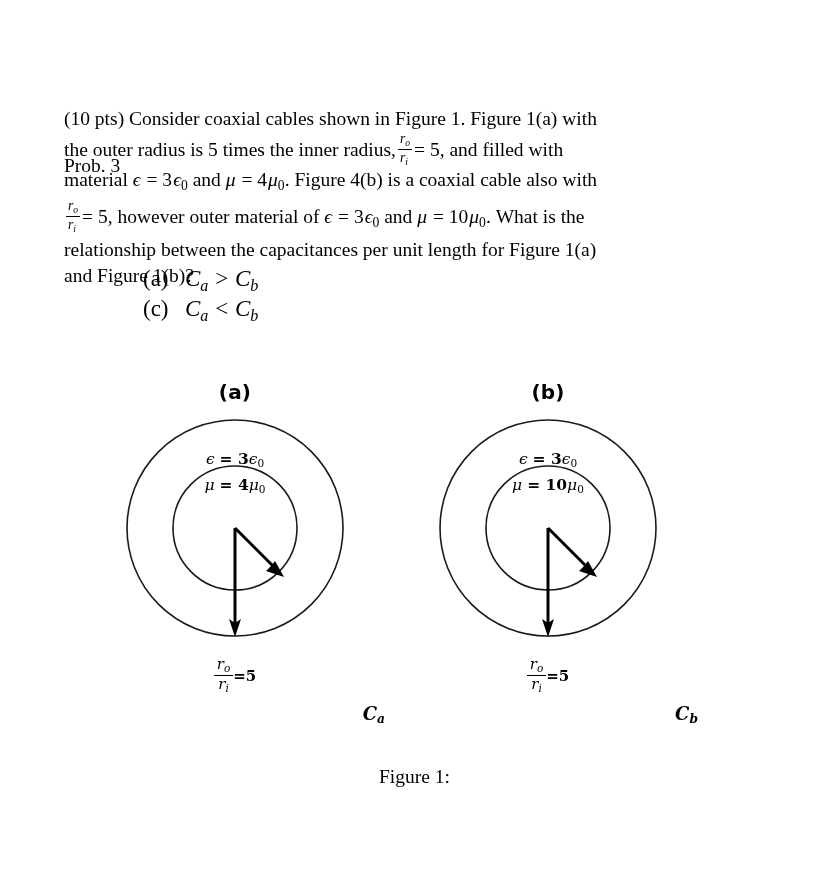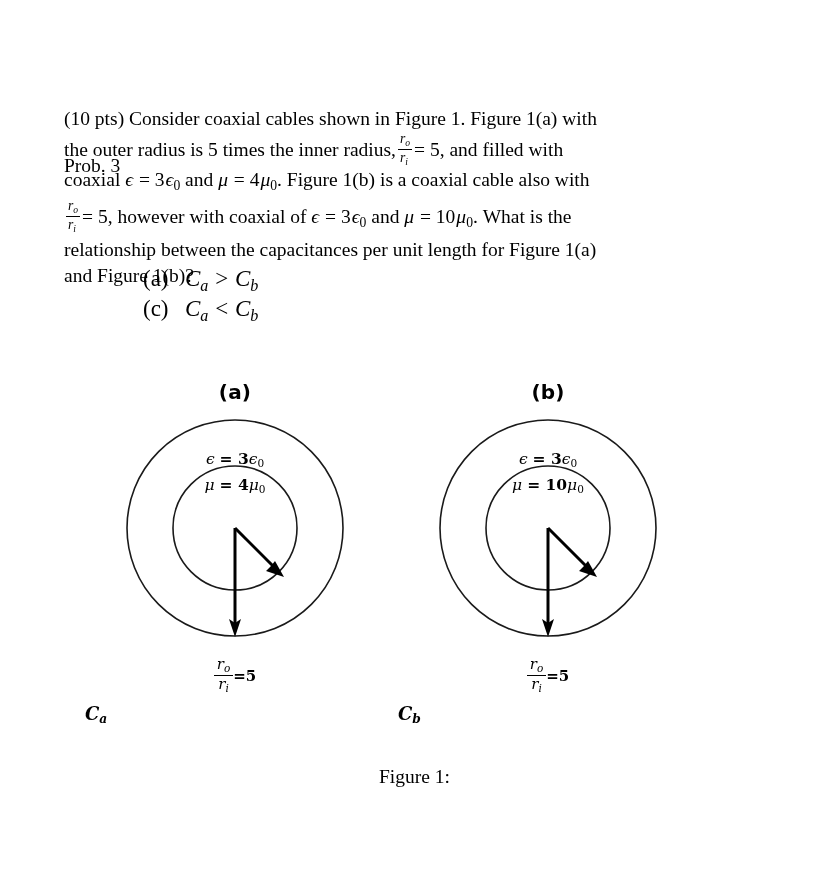--- a/index.html
+++ b/index.html
@@ -181,21 +181,21 @@
     font-style: normal;
     font-weight: bold;
     font-size: 15px;
   }
 
   .cap {
     position: absolute;
     top: 323px;
     left: 0;
     width: 300px;
-    text-align: left;
+    text-align: right;
     font-family: "DejaVu Serif", "Liberation Serif", serif;
     font-size: 18px;
     font-style: italic;
     font-weight: bold;
   }
   .cap .s {
     font-size: 0.68em;
     vertical-align: -0.28em;
   }
 
@@ -213,28 +213,28 @@
 <body>
 
 <div class="problem">
   <div class="prob-label">Prob. 3</div>
 
   <div class="prob-body">
     <span class="ln">(10 pts) Consider coaxial cables shown in Figure 1.  Figure 1(a) with</span>
 
     <span class="ln"><span>the outer radius is 5 times the inner radius,</span><span class="frac"><span class="top"><span class="mi">r</span><span class="sub">o</span></span><span class="bar"></span><span class="bot"><span class="mi">r</span><span class="sub">i</span></span></span><span>= 5, and filled with</span></span>
 
-    <span class="ln"><span>coaxial</span>
+    <span class="ln"><span>material</span>
       <span class="mi">ϵ</span>
       <span class="op">= 3</span><span class="mi">ϵ</span><span class="sub num">0</span>
       <span>and</span>
       <span class="mi">μ</span>
-      <span class="op">= 4</span><span class="mi">μ</span><span class="sub num">0</span><span>.  Figure 1(b) is a coaxial cable also with</span></span>
-
-    <span class="ln"><span class="frac"><span class="top"><span class="mi">r</span><span class="sub">o</span></span><span class="bar"></span><span class="bot"><span class="mi">r</span><span class="sub">i</span></span></span><span>= 5, however with coaxial of</span>
+      <span class="op">= 4</span><span class="mi">μ</span><span class="sub num">0</span><span>.  Figure 4(b) is a coaxial cable also with</span></span>
+
+    <span class="ln"><span class="frac"><span class="top"><span class="mi">r</span><span class="sub">o</span></span><span class="bar"></span><span class="bot"><span class="mi">r</span><span class="sub">i</span></span></span><span>= 5, however outer material of</span>
       <span class="mi">ϵ</span>
       <span class="op">= 3</span><span class="mi">ϵ</span><span class="sub num">0</span>
       <span>and</span>
       <span class="mi">μ</span>
       <span class="op">= 10</span><span class="mi">μ</span><span class="sub num">0</span><span>.  What is the</span></span>
 
     <span class="ln">relationship between the capacitances per unit length for Figure 1(a)</span>
     <span class="ln">and Figure 1(b)?</span>
   </div>
 </div>

